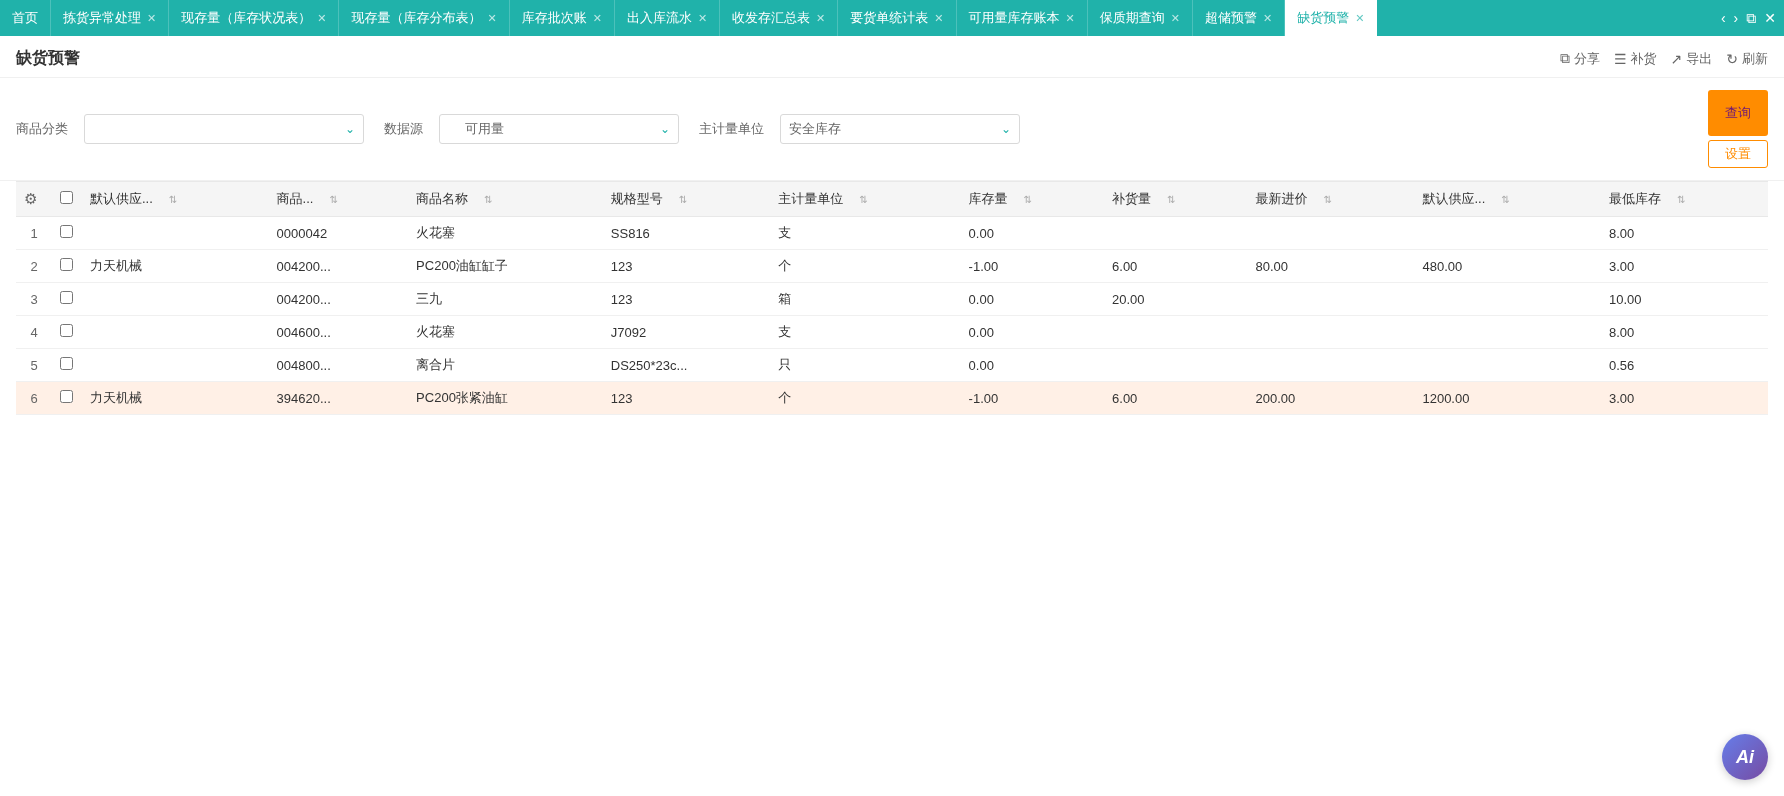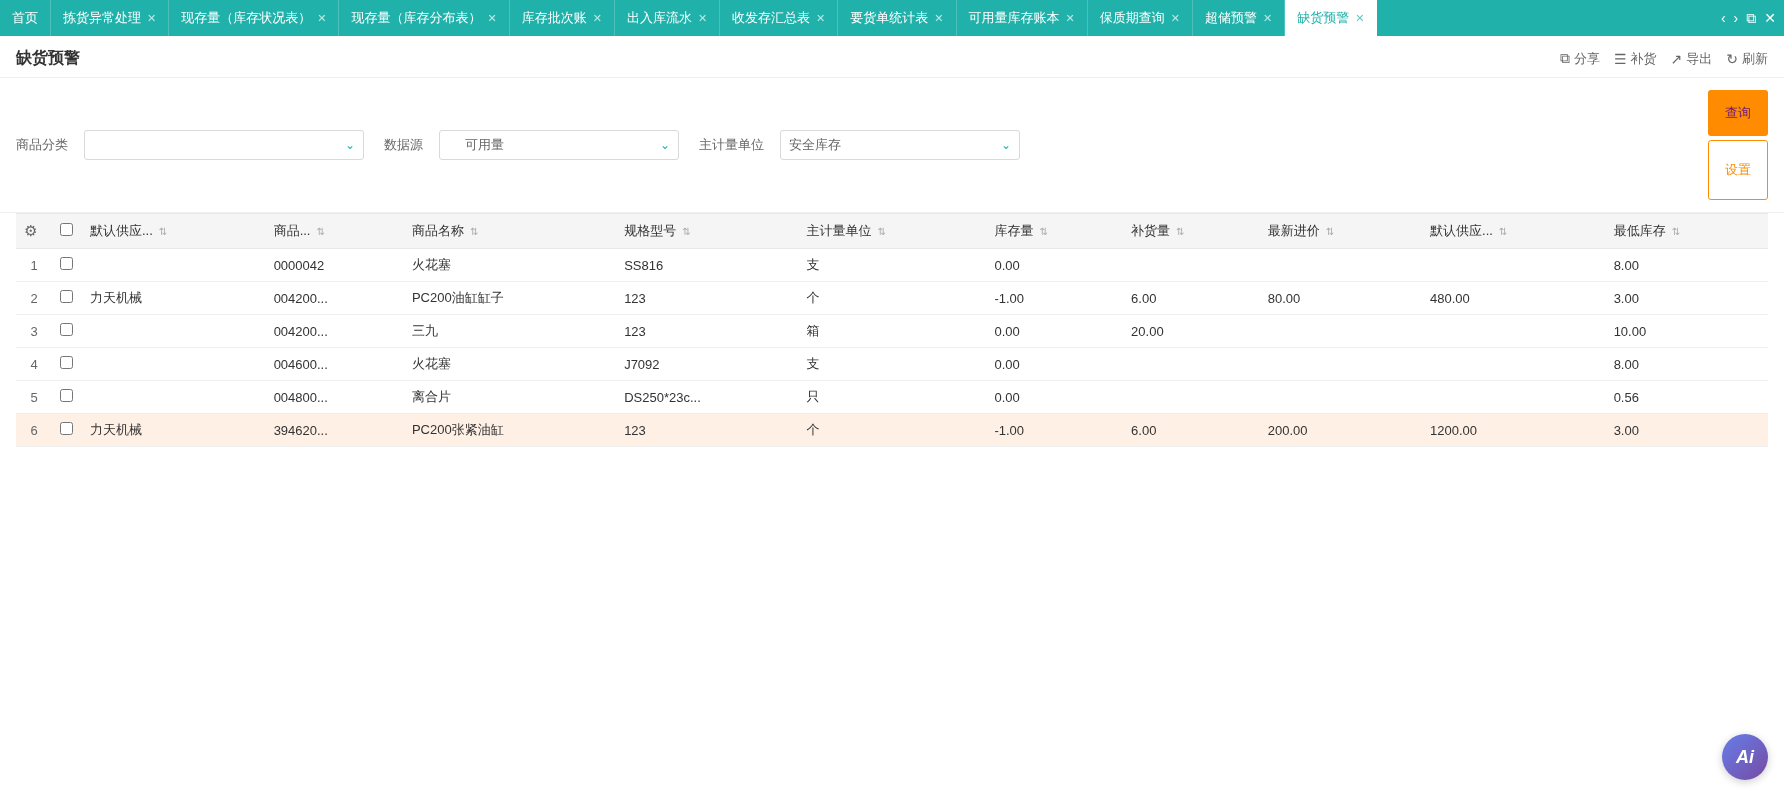--- a/index.html
+++ b/index.html
@@ -142,21 +142,21 @@
       padding: 14px 16px;
       cursor: pointer;
       font-size: 13px;
       min-width: 60px;
     }
     .btn-setting {
       background: #fff;
       color: #ff8c00;
       border: 1px solid #ff8c00;
       border-radius: 3px;
-      padding: 20px 16px;
+      padding: 4px 16px;
       cursor: pointer;
       font-size: 13px;
       min-width: 60px;
     }
 
     
     .table-container {
       padding: 0 16px;
     }
     table {
@@ -172,21 +172,21 @@
       text-align: left;
       border-bottom: 1px solid #e8e8e8;
       border-top: 1px solid #e8e8e8;
       color: #333;
       font-weight: normal;
       white-space: nowrap;
     }
     thead th .col-sort {
       display: inline-flex;
       align-items: center;
-      gap: 6px;
+      gap: 16px;
     }
     thead th .sort-icon {
       font-size: 10px;
       color: #aaa;
     }
     tbody tr {
       border-bottom: 1px solid #f0f0f0;
     }
     tbody tr.highlighted {
       background: #fff0e6;

